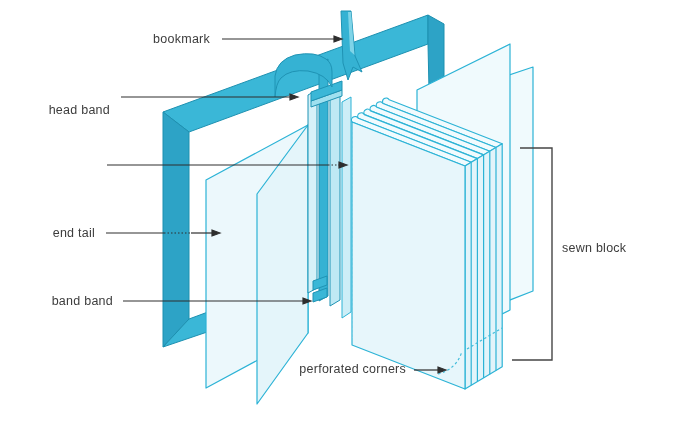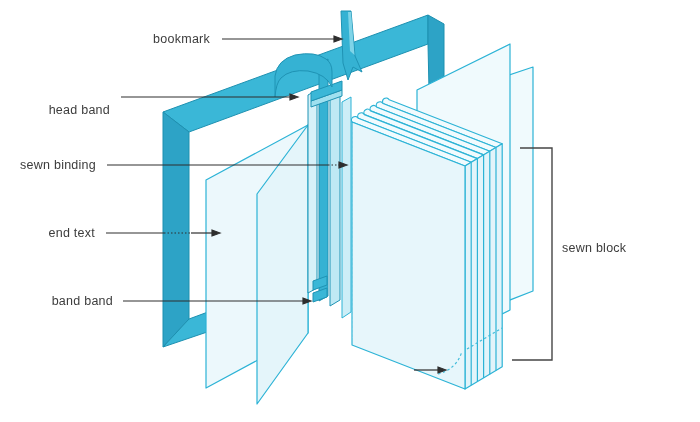--- a/index.html
+++ b/index.html
@@ -117,18 +117,18 @@
       <line x1="414" y1="370" x2="440" y2="370"></line>
           <polygon points="446,370 438,367 438,373"></polygon>
     </g>
   </g>
 
   <path d="M520,148 L552,148 L552,360 L512,360" fill="none" stroke="#464646" stroke-width="1.4"></path>
 </svg>
 
 <div class="lbl r" style="right:490px;top:31px">bookmark</div>
 <div class="lbl r" style="right:590px;top:102px">head band</div>
-<div class="lbl r" style="right:604px;top:157px">sewn binding</div>
-<div class="lbl r" style="right:605px;top:225px">end text</div>
+<div class="lbl r" style="right:605px;top:225px">end tail</div>
 <div class="lbl r" style="right:587px;top:293px">band band</div>
+<div class="lbl r" style="right:294px;top:361px">perforated corners</div>
 <div class="lbl" style="left:562px;top:240px">sewn block</div>
 
 </div>
 
 </body></html>

